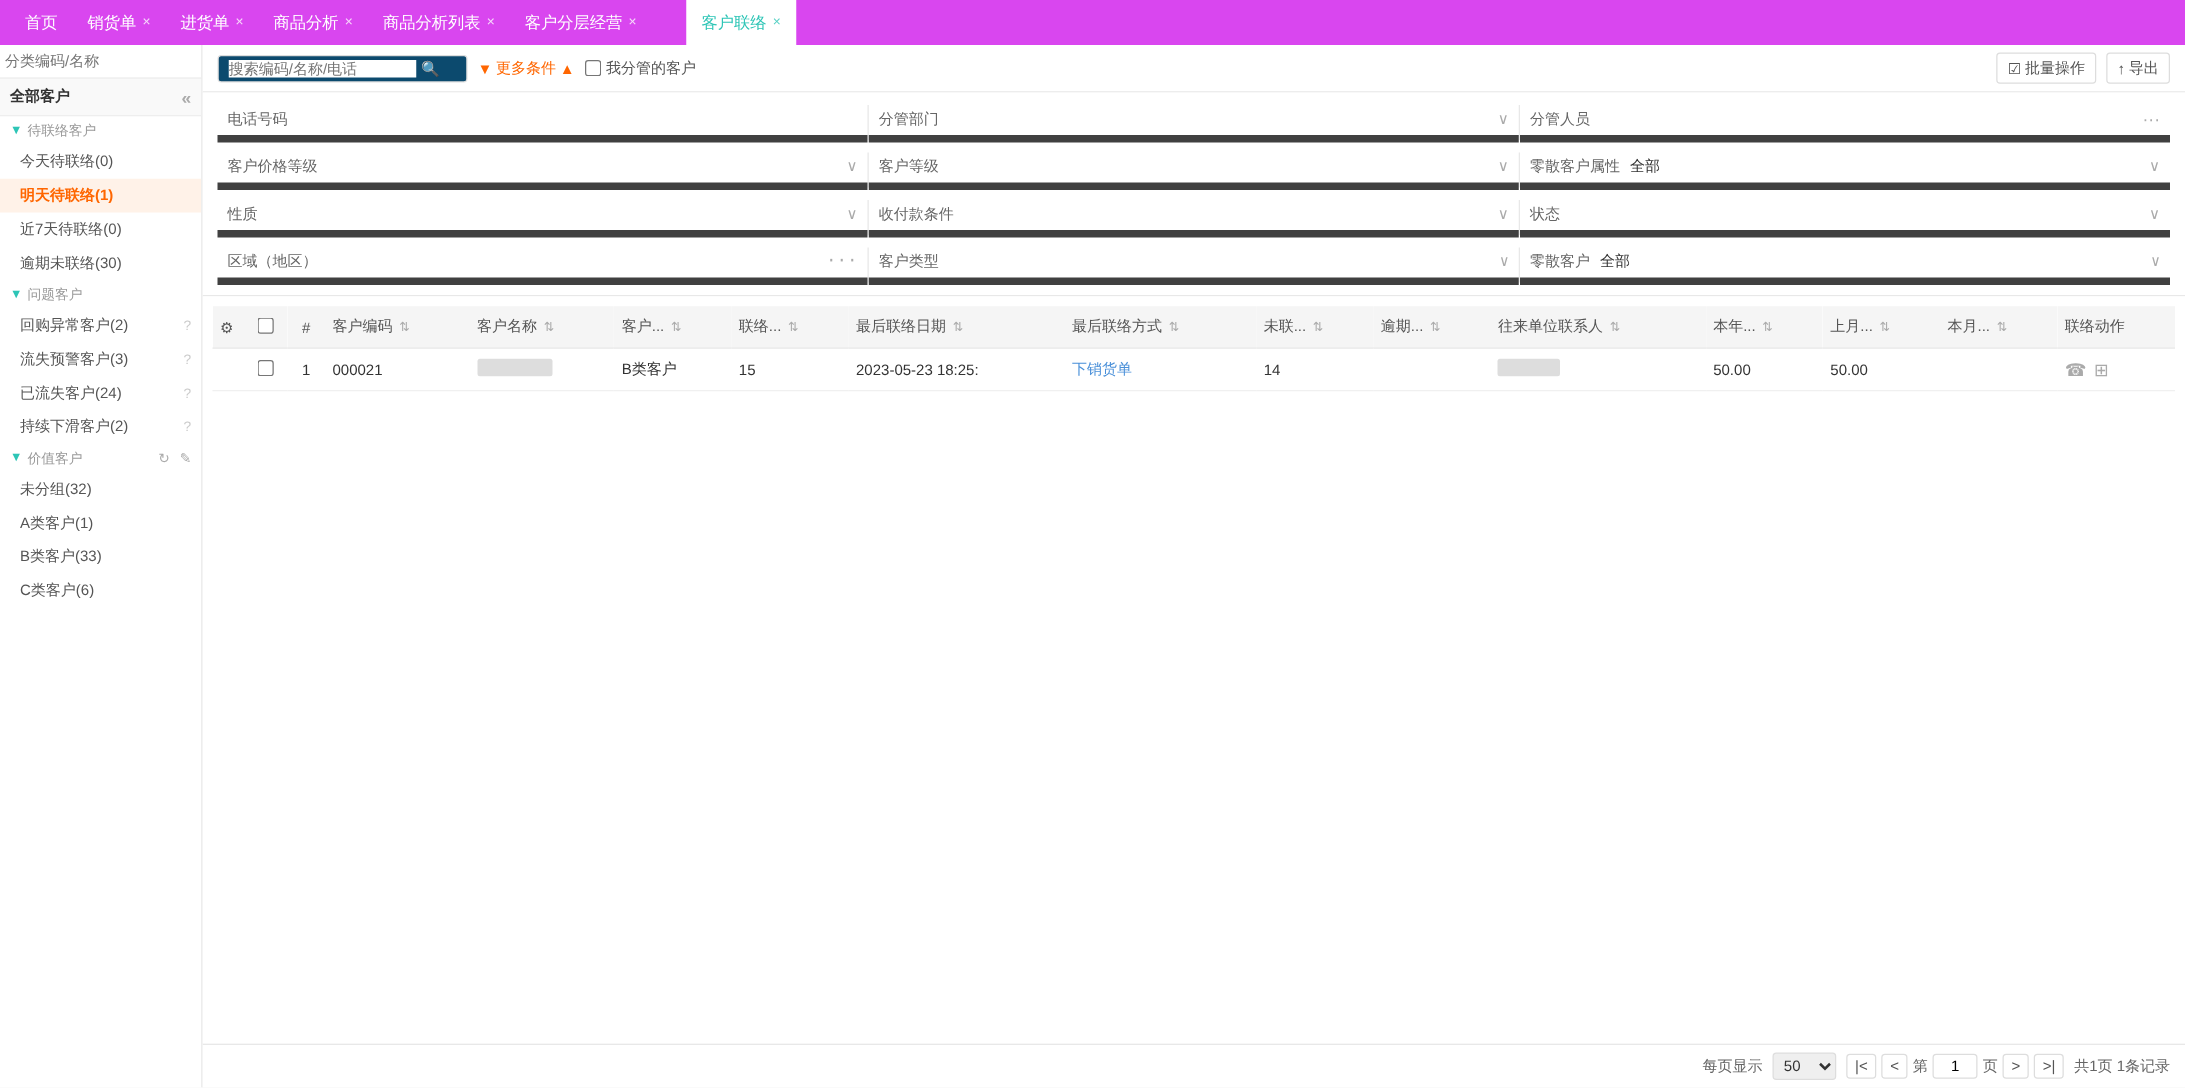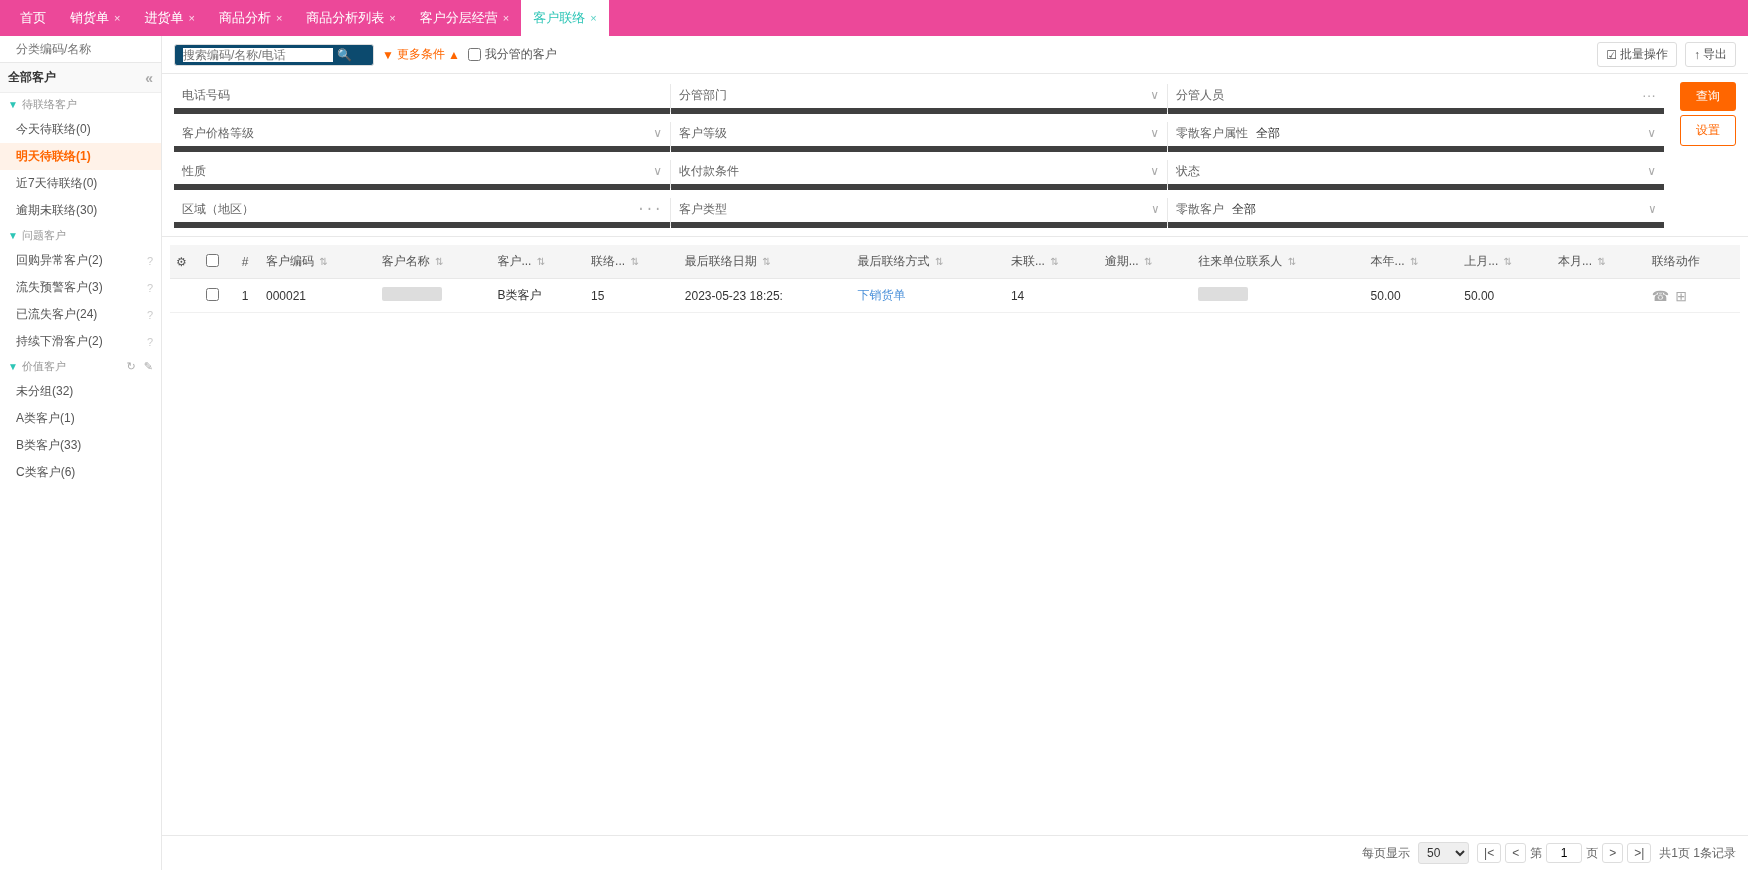--- a/index.html
+++ b/index.html
@@ -1,36 +1,36 @@
 <!DOCTYPE html>
 <html><head>
   <meta charset="utf-8">
   <style>
     * { box-sizing: border-box; margin: 0; padding: 0; }
     body { font-family: 'Microsoft YaHei', Arial, sans-serif; font-size: 12px; background: #f5f5f5; color: #333; overflow: hidden; }
 
     
     .top-nav {
-      display: flex; align-items: center; background: #ec4899; height: 36px; padding: 0 8px;
+      display: flex; align-items: center; background: #d946ef; height: 36px; padding: 0 8px;
     }
     .nav-item {
       color: #fff; padding: 0 12px; height: 36px; display: flex; align-items: center; cursor: pointer; font-size: 13px; white-space: nowrap;
     }
-    .nav-item.active { background: #fff; color: #2dc5b6; }
+    .nav-item.active { background: #fff; color: #2dc5b6; margin-left: 28px; }
     .nav-item .close-x { margin-left: 5px; font-size: 11px; opacity: 0.8; }
 
     
     .main-layout { display: flex; height: calc(100vh - 36px); }
 
     
     .sidebar {
       width: 162px; background: #fff; border-right: 1px solid #e8e8e8; overflow-y: auto; flex-shrink: 0;
     }
     .sidebar-search {
-      display: flex; align-items: center; padding: 6px 16px; border-bottom: 1px solid #e8e8e8;
+      display: flex; align-items: center; padding: 6px 4px; border-bottom: 1px solid #e8e8e8;
     }
     .sidebar-search input {
       border: none; outline: none; flex: 1; font-size: 12px; color: #666;
     }
 
     .sidebar-section-header {
       display: flex; align-items: center; justify-content: space-between;
       padding: 6px 8px; font-weight: bold; font-size: 12px; color: #333; cursor: pointer;
       background: #f9f9f9; border-bottom: 1px solid #eee;
     }
@@ -360,24 +360,20 @@
             <div class="filter-cell">
               <span class="filter-label">零散客户</span>
               <span class="filter-select">
                 全部
                 <span class="chevron">∨</span>
               </span>
             </div>
           </div>
         </div>
 
-        <div class="filter-actions">
-          <button class="btn-query">查询</button>
-          <button class="btn-setting">设置</button>
-        </div>
       </div>
     </div>
 
     <div class="table-area">
       <table>
         <thead>
           <tr>
             <th class="th-gear">⚙</th>
             <th class="check-col"><input type="checkbox" style=""></th>
             <th class="num-col">#</th>

